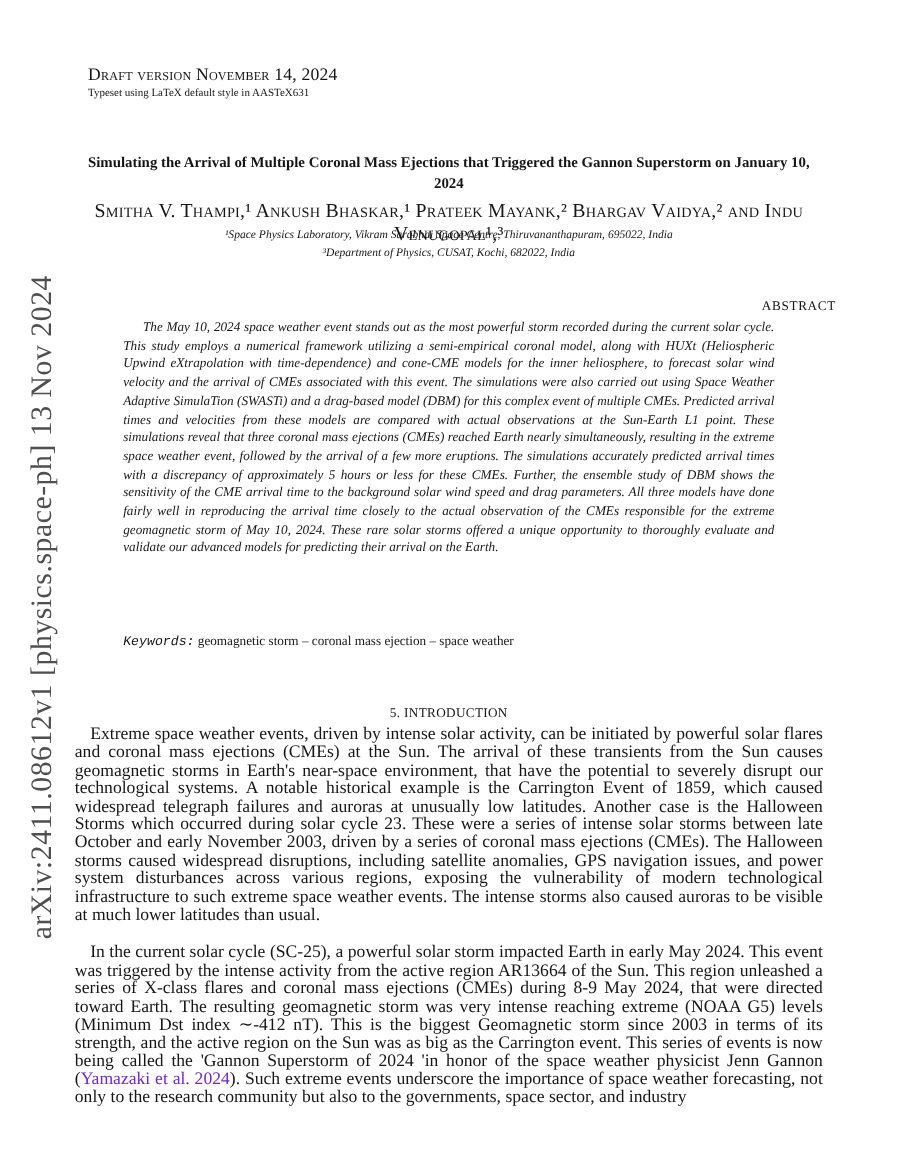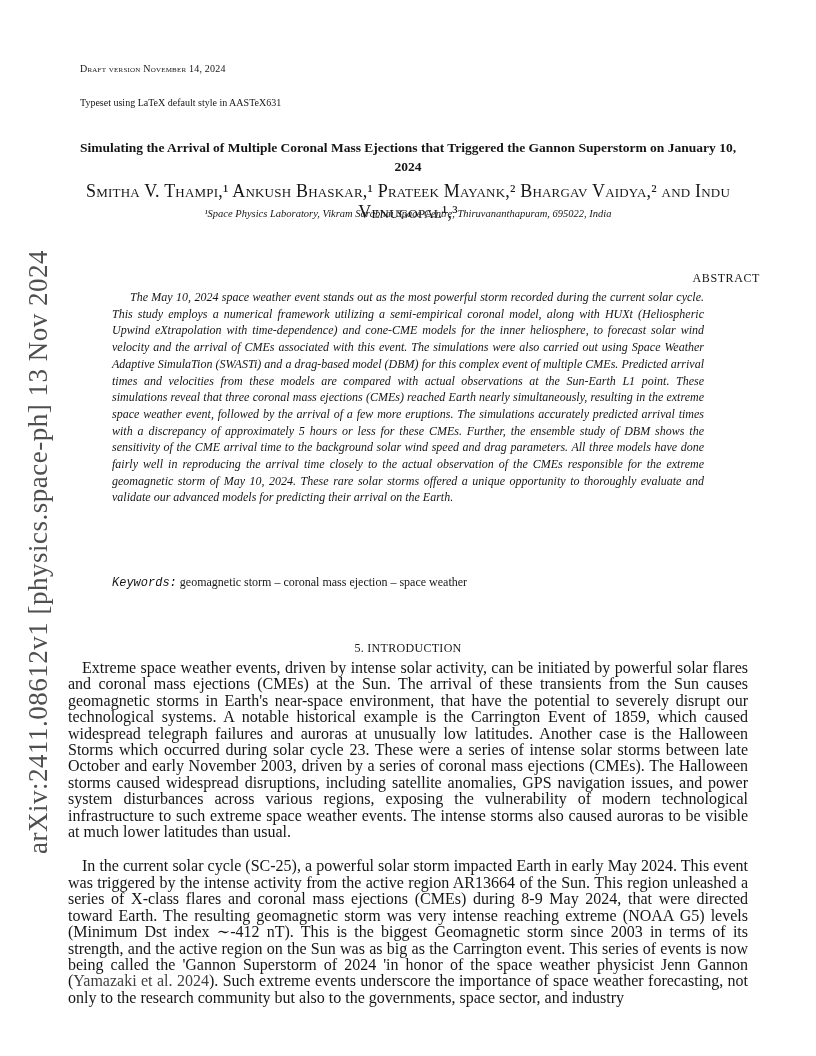--- a/index.html
+++ b/index.html
@@ -5,22 +5,22 @@
   html, body { margin: 0; padding: 0; }
   body {
     width: 816px; height: 1056px;
     background: #ffffff;
     position: relative;
     overflow: hidden;
     font-family: "Liberation Serif", "DejaVu Serif", serif;
     color: #151515;
   }
   .draft-info { position: absolute; top: 62px; left: 80px; line-height: 14px; }
-  .draft-line1 { font-variant: small-caps; font-size: 10px; letter-spacing: 0.2px; }
-  .draft-line2 { font-size: 10px; margin-top: 20px; }
+  .draft-line1 { font-variant: small-caps; font-size: 16px; letter-spacing: 0.2px; }
+  .draft-line2 { font-size: 10px; margin-top: 2px; }
   .arxiv-stamp {
     position: absolute; top: 552px; left: 38px;
     transform: translate(-50%, -50%) rotate(-90deg);
     white-space: nowrap;
     font-size: 27px;
     color: #4f4f4f;
     letter-spacing: 0.5px;
   }
   .paper-title {
     position: absolute; top: 139px; left: 68px; width: 680px;
@@ -46,38 +46,39 @@
   .keywords .label { font-style: italic; font-family: Liberation Mono, monospace; }
   .section-heading {
     position: absolute; top: 641px; left: 68px; width: 680px;
     text-align: center; font-size: 12px; letter-spacing: 0.3px;
   }
   .intro {
     position: absolute; top: 660px; left: 68px; width: 680px;
     font-size: 16px; line-height: 16.4px; text-align: justify;
   }
   .intro p { margin: 0 0 18px 0; text-indent: 14px; }
-  .cite { color: #404040; text-decoration: none; cursor: pointer; }
+  .cite { color: #6d28d9; text-decoration: none; cursor: pointer; }
 </style>
 </head>
 <body>
 
 <div class="draft-info">
   <div class="draft-line1">Draft version November 14, 2024</div>
   <div class="draft-line2">Typeset using LaTeX default style in AASTeX631</div>
 </div>
 
 <div class="arxiv-stamp">arXiv:2411.08612v1 [physics.space-ph] 13 Nov 2024</div>
 
 <div class="paper-title">Simulating the Arrival of Multiple Coronal Mass Ejections that Triggered the Gannon Superstorm on January 10, 2024</div>
 
 <div class="authors">Smitha V. Thampi,¹ Ankush Bhaskar,¹ Prateek Mayank,² Bhargav Vaidya,² and Indu Venugopal¹,³</div>
 
 <div class="affiliations">
   <div>¹Space Physics Laboratory, Vikram Sarabhai Space Centre, Thiruvananthapuram, 695022, India</div>
+  <div>³Department of Physics, CUSAT, Kochi, 682022, India</div>
 </div>
 
 <div class="abstract-heading">ABSTRACT</div>
 
 <div class="abstract-text">The May 10, 2024 space weather event stands out as the most powerful storm recorded during the current solar cycle. This study employs a numerical framework utilizing a semi-empirical coronal model, along with HUXt (Heliospheric Upwind eXtrapolation with time-dependence) and cone-CME models for the inner heliosphere, to forecast solar wind velocity and the arrival of CMEs associated with this event. The simulations were also carried out using Space Weather Adaptive SimulaTion (SWASTi) and a drag-based model (DBM) for this complex event of multiple CMEs. Predicted arrival times and velocities from these models are compared with actual observations at the Sun-Earth L1 point. These simulations reveal that three coronal mass ejections (CMEs) reached Earth nearly simultaneously, resulting in the extreme space weather event, followed by the arrival of a few more eruptions. The simulations accurately predicted arrival times with a discrepancy of approximately 5 hours or less for these CMEs. Further, the ensemble study of DBM shows the sensitivity of the CME arrival time to the background solar wind speed and drag parameters. All three models have done fairly well in reproducing the arrival time closely to the actual observation of the CMEs responsible for the extreme geomagnetic storm of May 10, 2024. These rare solar storms offered a unique opportunity to thoroughly evaluate and validate our advanced models for predicting their arrival on the Earth.</div>
 
 <div class="keywords"><span class="label">Keywords:</span><span> geomagnetic storm – coronal mass ejection – space weather</span></div>
 
 <div class="section-heading">5. INTRODUCTION</div>
 

